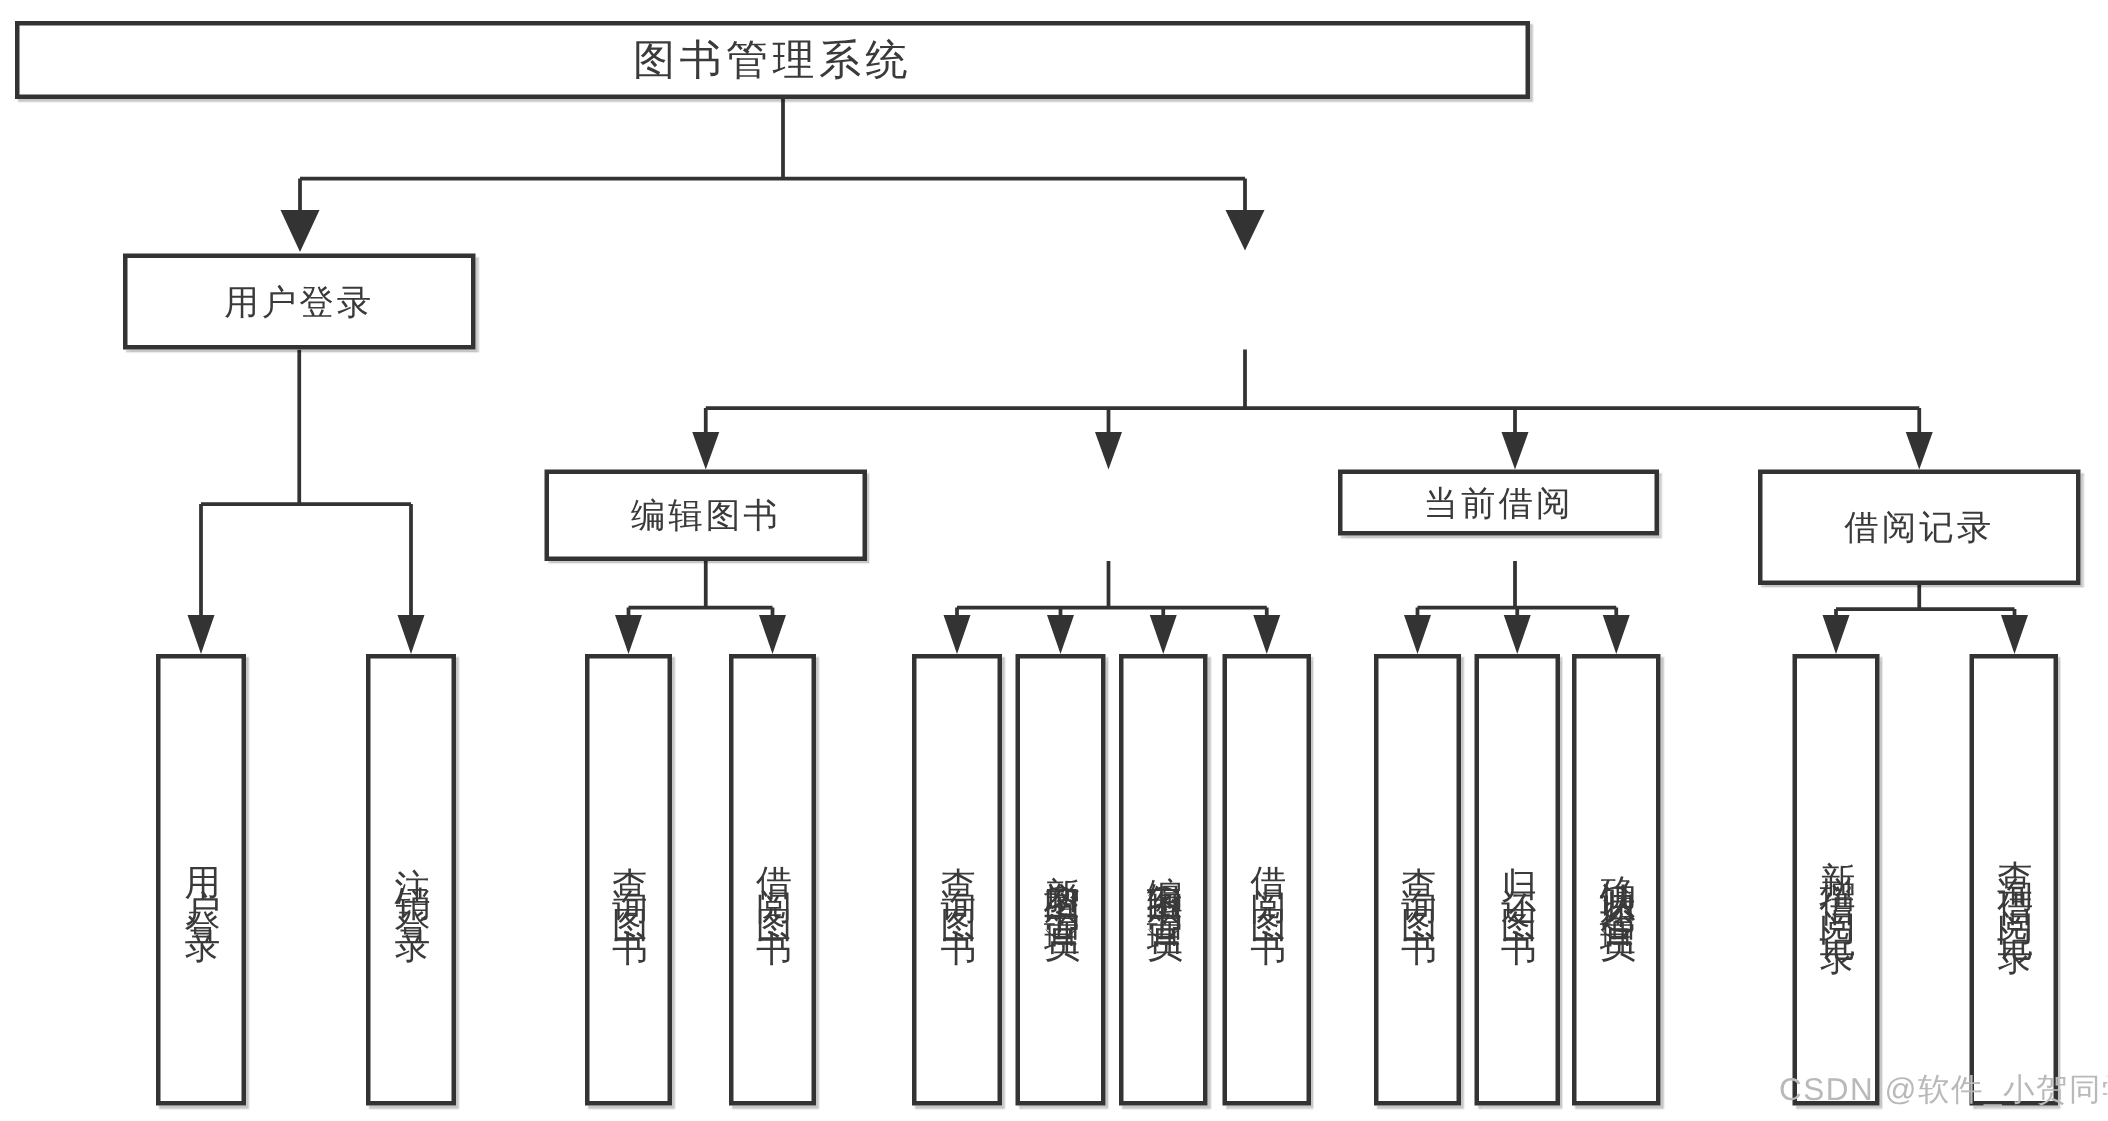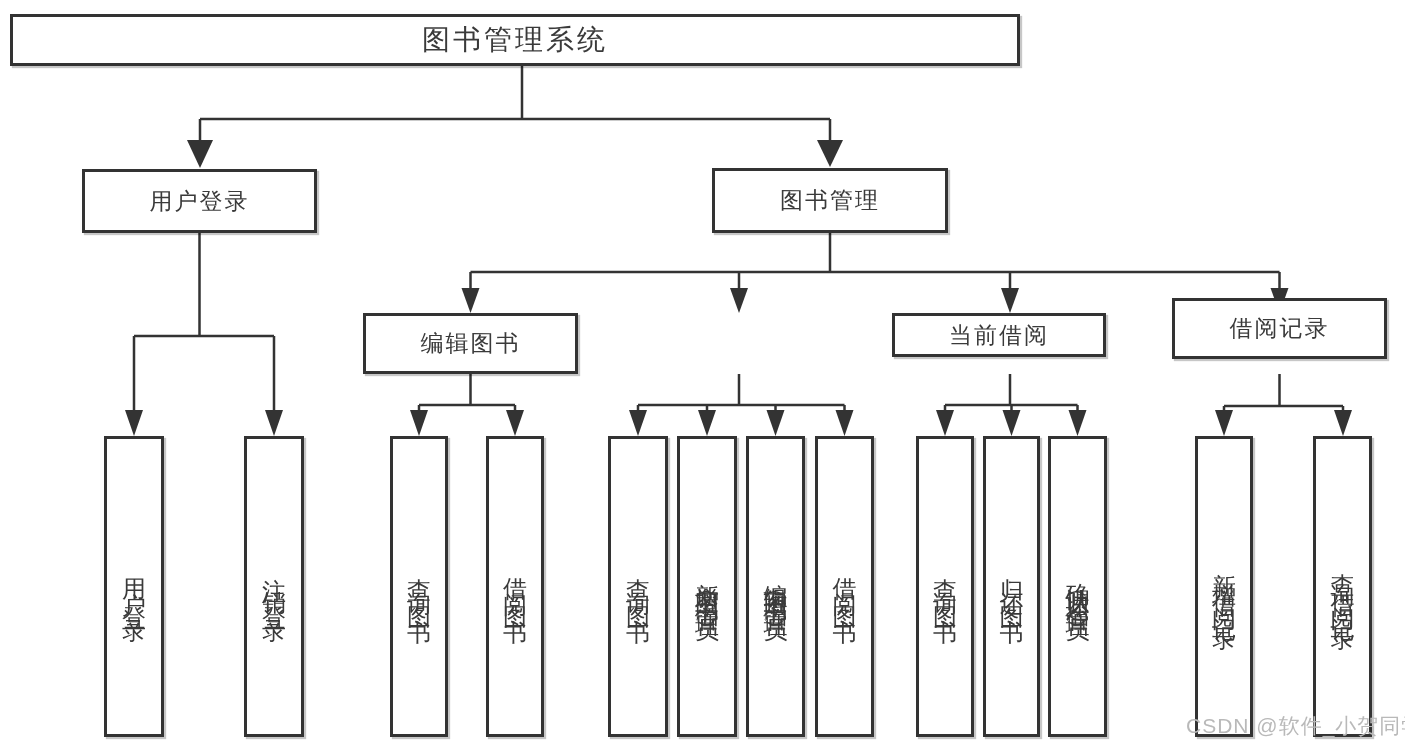--- a/index.html
+++ b/index.html
@@ -96,31 +96,28 @@
     </g>
   </svg>
 
   <div class="box" style="left:10px;top:14px;width:1010px;height:52px">
     <span class="hlabel root-label">图书管理系统</span>
   </div>
 
   <div class="box" style="left:82px;top:169px;width:235px;height:64px">
     <span class="hlabel">用户登录</span>
   </div>
-  <div class="box" style="left:712px;top:168px;width:236px;height:65px">
-    <span class="hlabel">图书管理</span>
-  </div>
 
   <div class="box" style="left:363px;top:313px;width:215px;height:61px">
     <span class="hlabel">编辑图书</span>
   </div>
   <div class="box" style="left:892px;top:313px;width:214px;height:44px">
     <span class="hlabel">当前借阅</span>
   </div>
-  <div class="box" style="left:1172px;top:298px;width:215px;height:61px">
+  <div class="box" style="left:1172px;top:313px;width:215px;height:77px">
     <span class="hlabel">借阅记录</span>
   </div>
 
   <div class="box" style="left:104px;top:436px;width:60px;height:301px">
     <span class="vlabel">用户登录</span>
   </div>
   <div class="box" style="left:244px;top:436px;width:60px;height:301px">
     <span class="vlabel">注销登录</span>
   </div>
 

